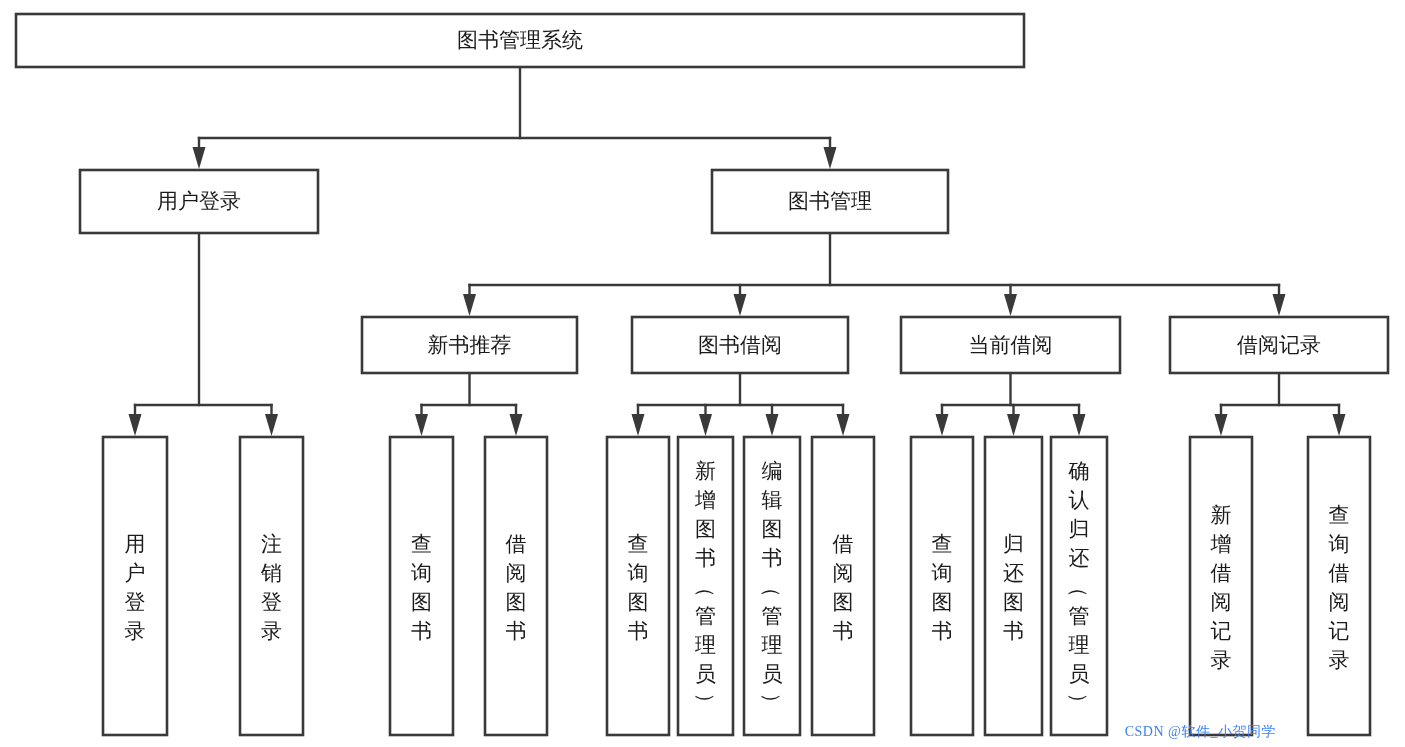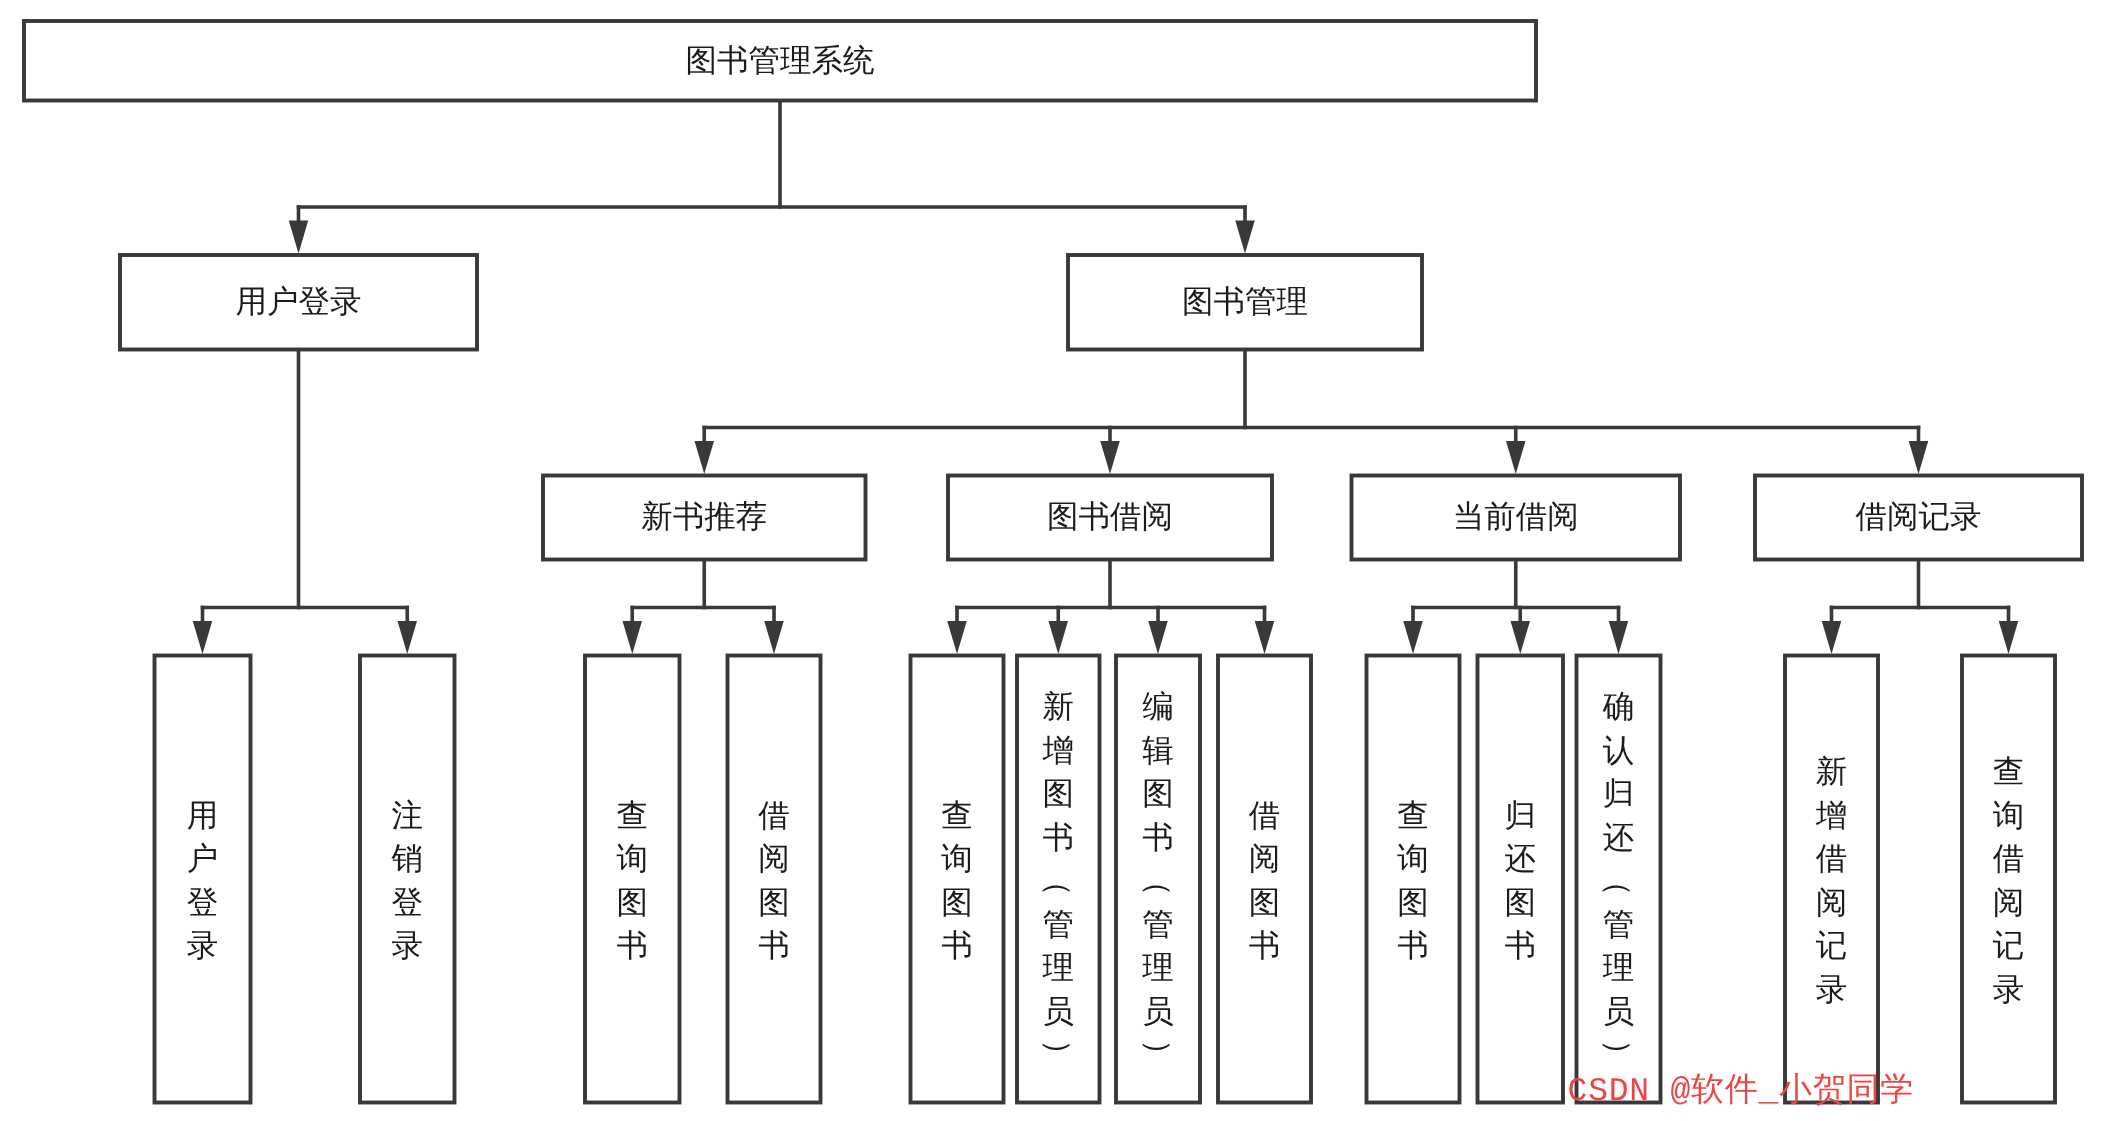--- a/index.html
+++ b/index.html
@@ -55,23 +55,23 @@
     font-family: "Liberation Sans", "DejaVu Sans", sans-serif;
     font-size: 21px;
     fill: #1b1b1b;
     text-anchor: middle;
     white-space: pre;
   }
   .watermark-text {
     position: absolute;
     right: 12px;
     bottom: 6px;
-    font-family: Liberation Mono, monospace;
-    font-size: 22px;
-    color: #ef4444;
+    font-family: Liberation Serif, serif;
+    font-size: 14px;
+    color: #3b82f6;
     letter-spacing: 0.5px;
     user-select: none;
     pointer-events: none;
   }
 </style>
 </head>
 <body>
 
 <div id="diagram-root">
   <svg class="tree-canvas" id="tree-svg" viewBox="0 0 1405 747" xmlns="http://www.w3.org/2000/svg">

